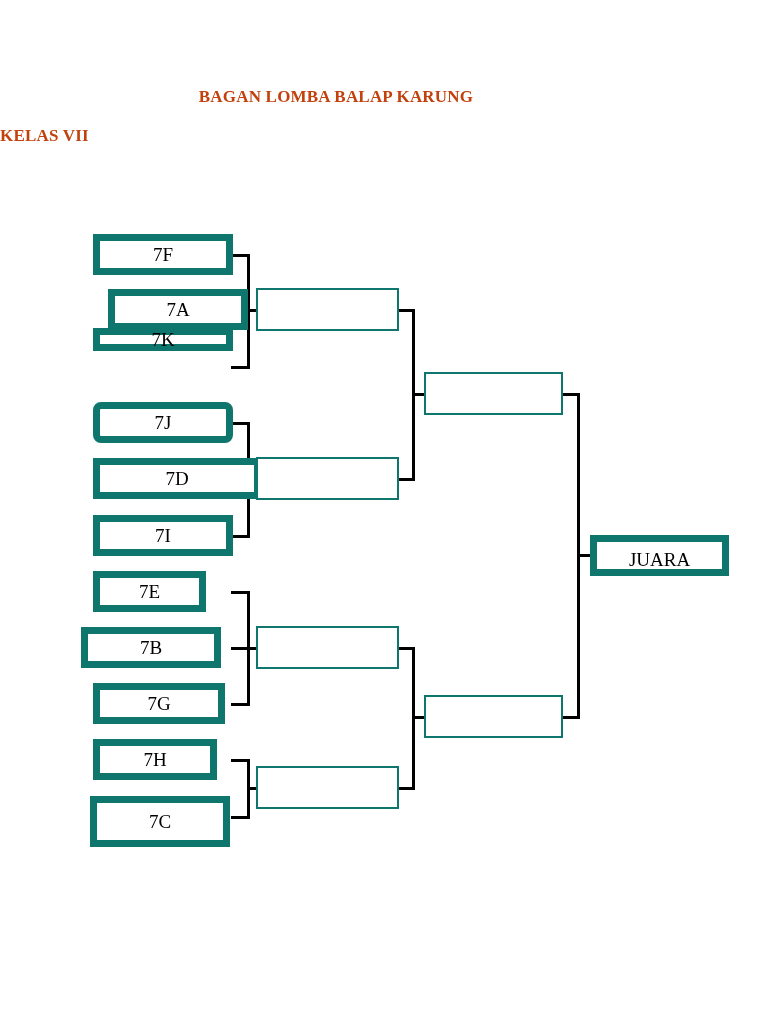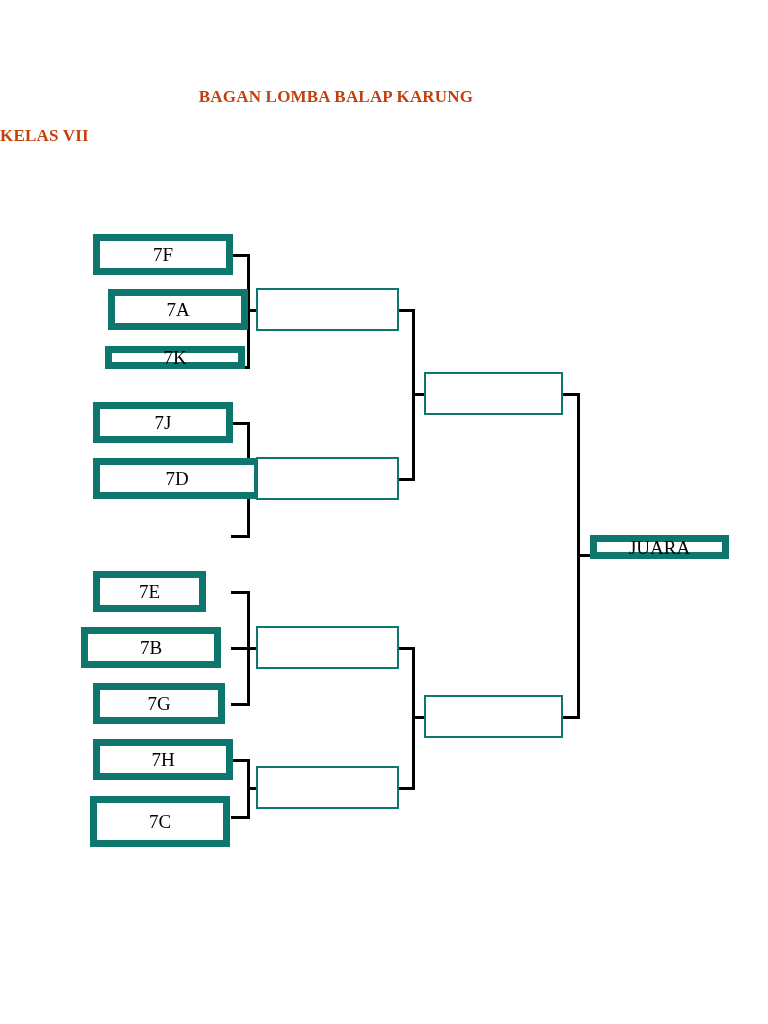--- a/index.html
+++ b/index.html
@@ -117,39 +117,42 @@
   <div class="ln ln-h" style="left:561px; top:716px; width:19px;"></div>
   <div class="ln ln-v" style="left:577px; top:393px; height:326px;"></div>
   <div class="ln ln-h" style="left:577px; top:554px; width:16px;"></div>
 
   <div class="bx" style="left:93px; top:234px; width:140px; height:41px;">
     <span class="bx-label">7F</span>
   </div>
   <div class="bx" style="left:93px; top:289px; width:140px; height:41px;margin-left:15px;">
     <span class="bx-label">7A</span>
   </div>
-  <div class="bx" style="left:93px; top:346px; width:140px; height:23px;margin-left:12px;">
+  <div class="bx" style="left:93px; top:328px; width:140px; height:23px;">
     <span class="bx-label">7K</span>
   </div>
-  <div class="bx" style="left:93px; top:402px; width:140px; height:41px;">
+  <div class="bx" style="left:93px; top:402px; width:140px; height:41px;border-radius:8px;">
     <span class="bx-label">7J</span>
   </div>
   <div class="bx" style="left:93px; top:458px; width:168px; height:41px;">
     <span class="bx-label">7D</span>
+  </div>
+  <div class="bx" style="left:93px; top:515px; width:140px; height:41px;">
+    <span class="bx-label">7I</span>
   </div>
   <div class="bx" style="left:93px; top:571px; width:113px; height:41px;">
     <span class="bx-label">7E</span>
   </div>
   <div class="bx" style="left:81px; top:627px; width:140px; height:41px;">
     <span class="bx-label">7B</span>
   </div>
   <div class="bx" style="left:93px; top:683px; width:132px; height:41px;">
     <span class="bx-label">7G</span>
   </div>
-  <div class="bx" style="left:93px; top:739px; width:140px; height:41px;">
+  <div class="bx" style="left:93px; top:739px; width:124px; height:41px;">
     <span class="bx-label">7H</span>
   </div>
   <div class="bx" style="left:90px; top:796px; width:140px; height:51px;">
     <span class="bx-label">7C</span>
   </div>
 
   <div class="bx empty" style="left:256px; top:288px; width:143px; height:43px;">
     <span class="bx-label"></span>
   </div>
   <div class="bx empty" style="left:256px; top:457px; width:143px; height:43px;">
@@ -162,17 +165,17 @@
     <span class="bx-label"></span>
   </div>
 
   <div class="bx empty" style="left:424px; top:372px; width:139px; height:43px;">
     <span class="bx-label"></span>
   </div>
   <div class="bx empty" style="left:424px; top:695px; width:139px; height:43px;">
     <span class="bx-label"></span>
   </div>
 
-  <div class="bx" style="left:590px; top:535px; width:139px; height:24px;">
+  <div class="bx" style="left:590px; top:535px; width:139px; height:41px;align-items:flex-end;">
     <span class="bx-label">JUARA</span>
   </div>
 
 </div>
 
 </body></html>

